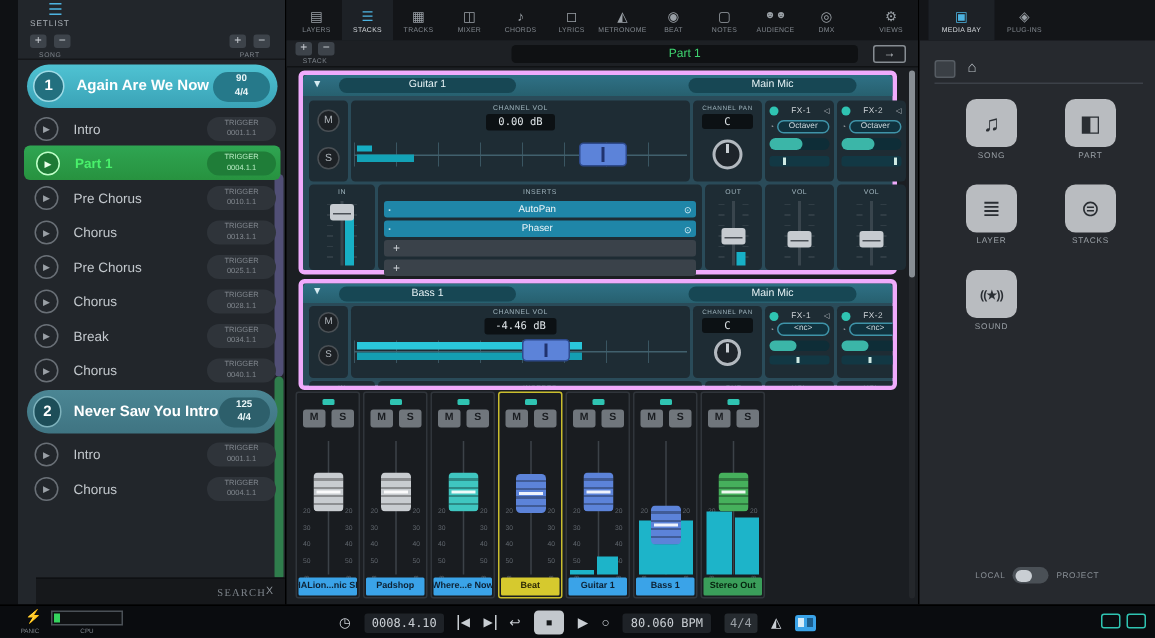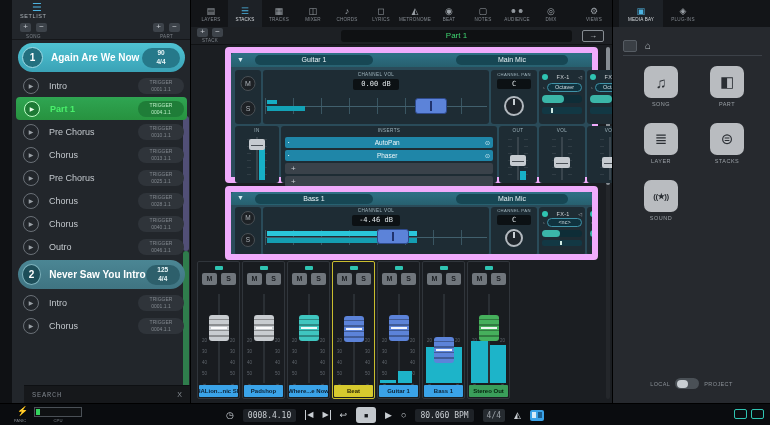--- a/index.html
+++ b/index.html
@@ -41,21 +41,21 @@
   .part-item .badge { width:46px; height:16px; border-radius:8px; background:#2f343a; color:#82888f;
     font-size:5px; text-align:center; display:flex; flex-direction:column; justify-content:center; line-height:1.3; }
   .part-item.active { background:linear-gradient(#2fa552,#27923f); margin:0 3px 0 4px; border-radius:4px;
     padding:0 3px 0 8px; }
   .part-item.active .play { border-color:#bfffc8; color:#eaffea; background:#1d7a35; }
   .part-item.active .nm { color:#49f06b; font-weight:bold; }
   .part-item.active .badge { background:#1f7d38; color:#b9edc4; }
   .sl-search { position:absolute; left:12px; right:0; bottom:0; height:18px; background:#16181b;
     border-top:1px solid #0e1013; display:flex; align-items:center; padding:0 8px; }
   .sl-search input { flex:1; background:transparent; border:none; outline:none; color:#c9ced3;
-    font-size:7px; letter-spacing:.8px; font-family:Liberation Mono, monospace; }
+    font-size:7px; letter-spacing:.8px; font-family:Liberation Serif, serif;text-align:right; }
   .sl-search input::placeholder { color:#7d838a; }
   .sl-search .x { color:#8a9097; font-size:7px; }
 
   
   .center { position:absolute; left:190px; top:0; width:422px; height:403px; background:#1b1e22; border-left:1px solid #000; }
   .tabbar { height:27px; background:#131518; display:flex; align-items:stretch; padding-left:3px; }
   .tab { width:34px; display:flex; flex-direction:column; align-items:center; justify-content:center; gap:1px; }
   .tab .g { font-size:9px; color:#9aa0a6; line-height:10px; }
   .tab .l { font-size:4.6px; color:#82888f; letter-spacing:.2px; white-space:nowrap; }
   .tab.active { background:#1d2126; }
@@ -67,21 +67,21 @@
   .stack-lbl { position:absolute; left:6px; top:11px; width:26px; text-align:center; font-size:4.5px; color:#7d838a; letter-spacing:.3px; }
   .part-pill { position:absolute; left:150px; right:40px; top:3px; height:12px; background:#0f1113;
     border-radius:3px; color:#3fd470; font-size:8px; line-height:12px; text-align:center; }
   .fwd-btn { position:absolute; right:8px; top:3px; width:22px; height:12px; border:1px solid #878d93;
     border-radius:2px; color:#c9ced3; font-size:8px; line-height:10px; text-align:center; }
   .content { position:absolute; top:45px; left:0; right:0; bottom:0; }
   .v-scroll { position:absolute; right:2px; top:2px; width:4px; height:352px; background:#24272b; border-radius:2px; }
   .v-thumb { position:absolute; left:0; top:0; width:4px; height:138px; background:#878d93; border-radius:2px; }
 
   
-  .strip { position:absolute; left:8px; right:14px; border:6px solid #f0abfc; border-radius:4px; background:#2a4b59;margin-left:26px; }
+  .strip { position:absolute; left:8px; right:14px; border:3px solid #f0abfc; border-radius:4px; background:#2a4b59; }
   .strip-g { top:2px; height:136px; }
   .strip-b { top:141px; height:74px; overflow:hidden; }
   .sec-head { position:relative; height:14px; background:linear-gradient(#2f7186,#27606f); border-radius:3px 3px 0 0; }
   .strip-b .sec-head { height:13px; }
   .tri { position:absolute; left:6px; top:3px; font-size:7px; color:#d6ecf2; line-height:8px; }
   .name-pill { position:absolute; left:24px; top:2px; width:118px; height:10px; background:#174754;
     border-radius:5px; color:#e8f3f6; font-size:7px; line-height:10px; text-align:center; }
   .out-pill { position:absolute; right:24px; top:2px; width:112px; height:10px; background:#174754;
     border-radius:5px; color:#e8f3f6; font-size:7px; line-height:10px; text-align:center; }
   .pnl { position:absolute; background:#1e2c34; border-radius:3px; }
@@ -277,32 +277,32 @@
         <div class="part-item">
           <span class="play">▶</span>
           <span class="nm">Chorus</span>
           <span class="badge">
               <span>TRIGGER</span>
               <span>0028.1.1</span>
             </span>
         </div>
         <div class="part-item">
           <span class="play">▶</span>
+          <span class="nm">Break</span>
+          <span class="badge">
+              <span>TRIGGER</span>
+              <span>0034.1.1</span>
+            </span>
+        </div>
+        <div class="part-item">
+          <span class="play">▶</span>
           <span class="nm">Chorus</span>
           <span class="badge">
               <span>TRIGGER</span>
               <span>0040.1.1</span>
-            </span>
-        </div>
-        <div class="part-item">
-          <span class="play">▶</span>
-          <span class="nm">Outro</span>
-          <span class="badge">
-              <span>TRIGGER</span>
-              <span>0046.1.1</span>
             </span>
         </div>
         <div class="song-item second">
           <span class="num">2</span>
           <span class="nm">Never Saw You Intro</span>
           <span class="badge">
               <span>125</span>
               <span>4/4</span>
             </span>
         </div>

